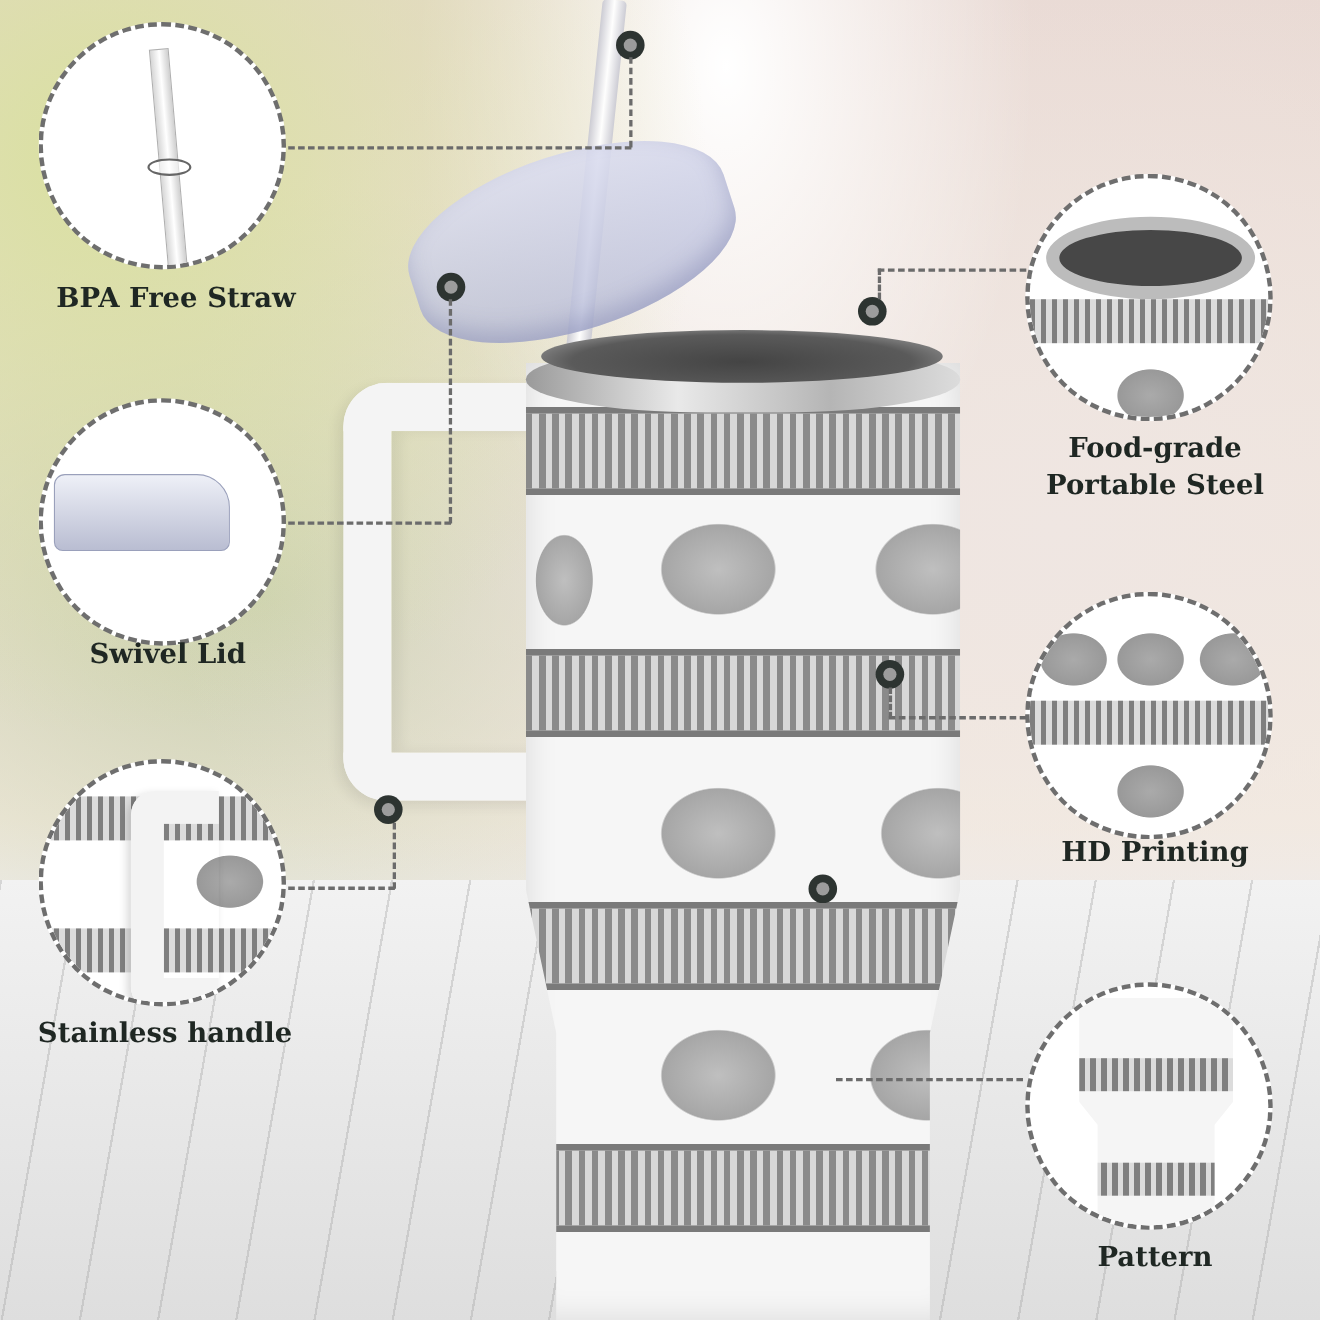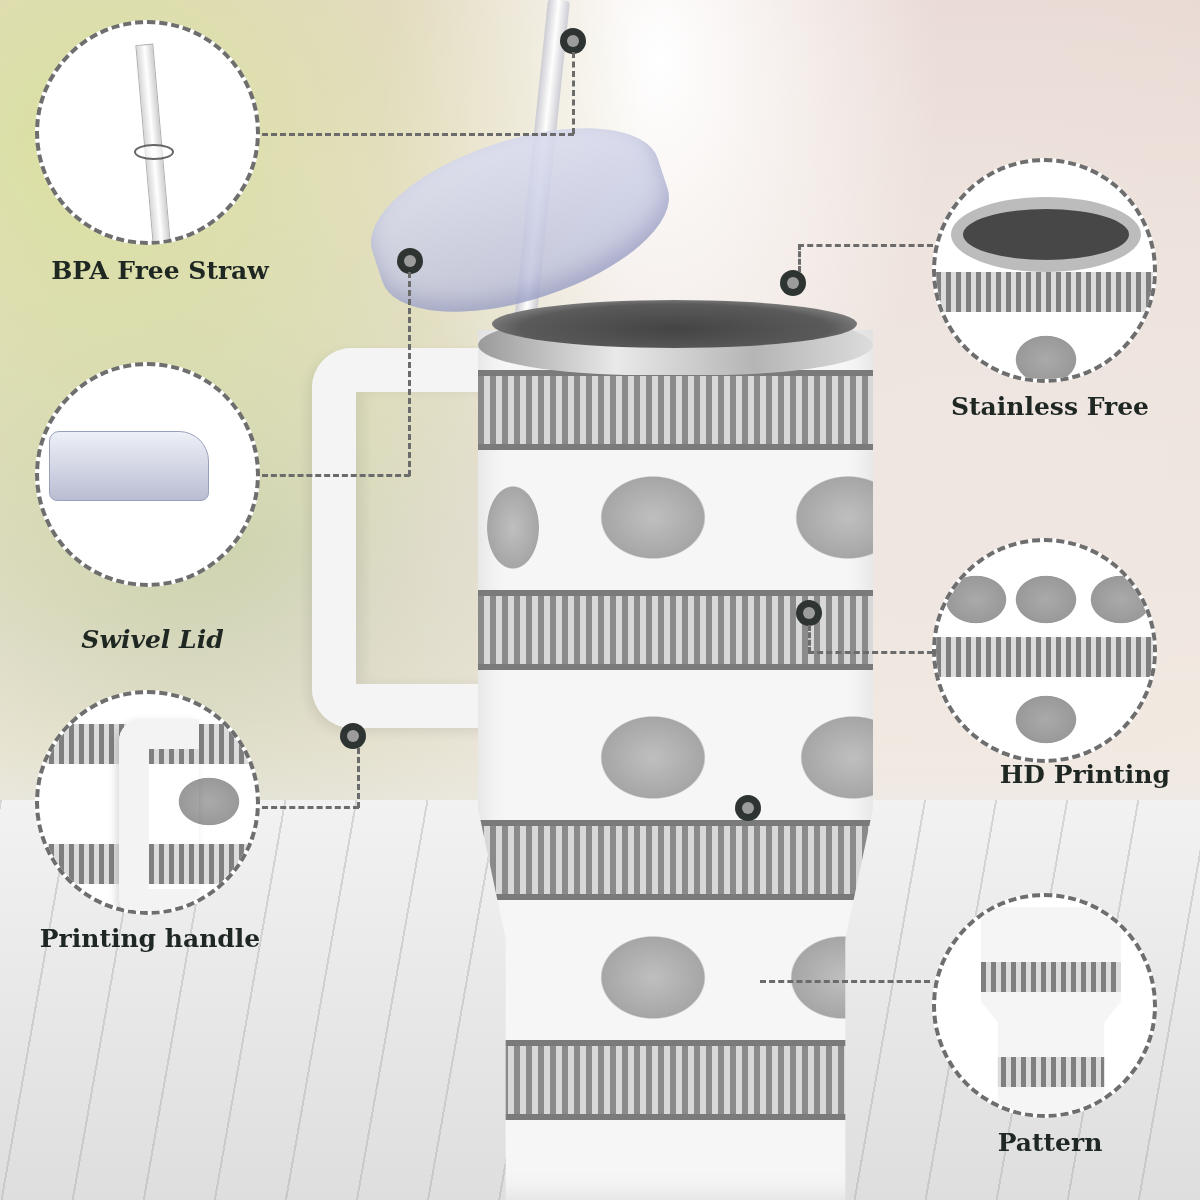--- a/index.html
+++ b/index.html
@@ -181,47 +181,48 @@
 
 <div class="circle" style="left:35px; top:20px;">
   <div class="ill-straw"></div>
   <div class="ill-straw-ring"></div>
 </div>
 <div class="label" style="left:40px; top:254px; width:240px;text-align:center;">BPA Free Straw</div>
 
 <div class="circle" style="left:35px; top:362px;">
   <div class="ill-lid"></div>
 </div>
-<div class="label" style="left:40px; top:623px; width:225px;font-style:italic;">Swivel Lid</div>
+<div class="label" style="left:40px; top:578px; width:225px;">Swivel Lid</div>
 
 <div class="circle" style="left:35px; top:690px;">
   <div class="ill-pattern" style="top:30px;"></div>
   <div class="ill-eleph" style="left:135px; top:80px;"></div>
   <div class="ill-pattern" style="top:150px;"></div>
   <div class="ill-handle"></div>
 </div>
-<div class="label" style="left:25px; top:922px; width:250px;">Printing handle</div>
+<div class="label" style="left:25px; top:922px; width:250px;">Stainless handle</div>
 
 <div class="circle" style="left:932px; top:158px;">
   <div class="ill-ring"></div>
   <div class="ill-pattern" style="top:110px;"></div>
   <div class="ill-eleph" style="left:75px; top:170px;"></div>
 </div>
 <div class="label" style="left:930px; top:390px; width:240px;">
-  <div>Stainless Free</div>
+  <div>Food-grade</div>
+  <div>Portable Steel</div>
 </div>
 
 <div class="circle" style="left:932px; top:538px;">
   <div class="ill-eleph" style="left:5px; top:30px;"></div>
   <div class="ill-eleph" style="left:75px; top:30px;"></div>
   <div class="ill-eleph" style="left:150px; top:30px;"></div>
   <div class="ill-pattern" style="top:95px;"></div>
   <div class="ill-eleph" style="left:75px; top:150px;"></div>
 </div>
-<div class="label" style="left:930px; top:758px; width:240px;text-align:right;">
+<div class="label" style="left:930px; top:758px; width:240px;">
   <div>HD Printing</div>
 </div>
 
 <div class="circle" style="left:932px; top:893px;">
   <div class="ill-cup">
     <div class="ill-pattern" style="top:55px; height:30px;"></div>
     <div class="ill-pattern" style="top:150px; height:30px;"></div>
   </div>
 </div>
 <div class="label" style="left:930px; top:1126px; width:240px;">

